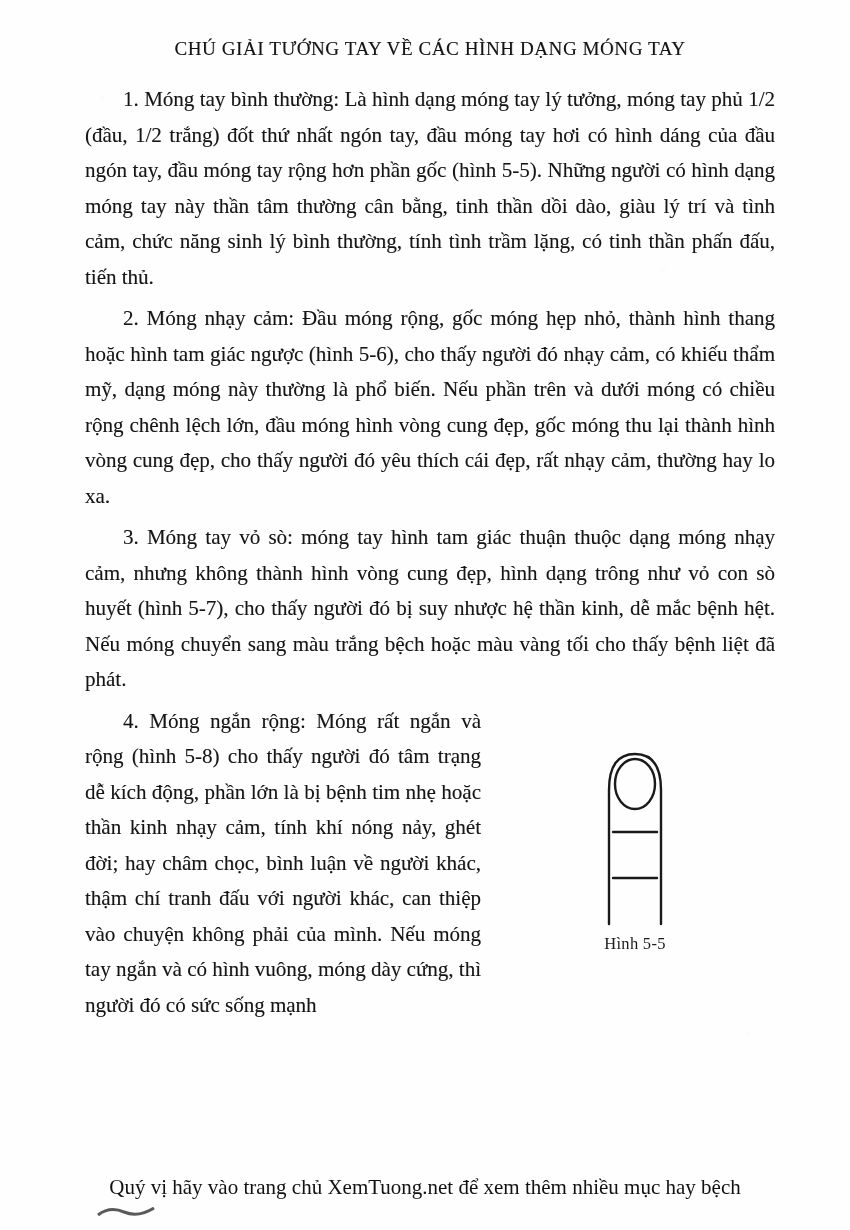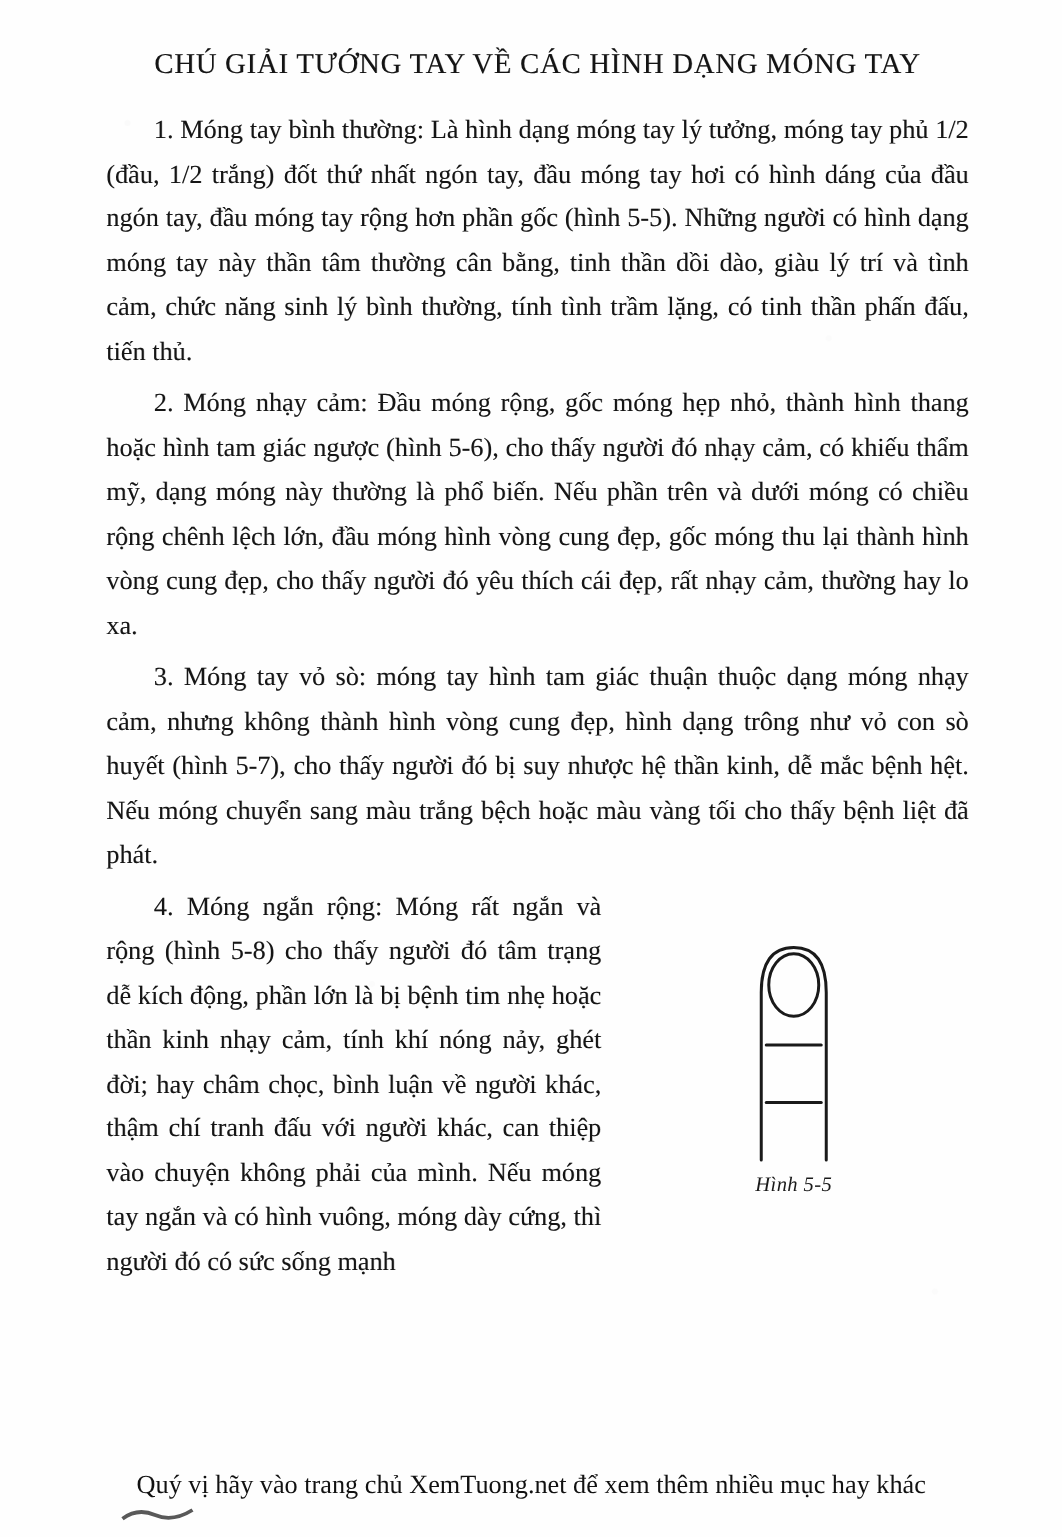--- a/index.html
+++ b/index.html
@@ -37,21 +37,21 @@
 
   .content {
     position: absolute;
     left: 85px;
     top: 38px;
     width: 690px;
   }
 
   .heading {
     font-variant: small-caps;
-    font-size: 23px;
+    font-size: 19px;
     letter-spacing: 0.6px;
     text-align: center;
     white-space: nowrap;
     margin: 0 0 22px 0;
     font-weight: 400;
     color: #141414;
     text-shadow: 0.4px 0 0 rgba(0,0,0,0.35);
   }
 
   p.para {
@@ -84,21 +84,20 @@
     display: flex;
     justify-content: space-around;
     align-items: flex-end;
     gap: 26px;
     padding-top: 18px;
   }
 
   .fig {
     width: 104px;
     text-align: center;
-    font-style: italic;
   }
 
   .fig svg {
     display: block;
     margin: 0 auto;
   }
 
   .fig-cap {
     font-size: 16.5px;
     margin-top: 6px;
@@ -182,15 +181,15 @@
       <p class="para tight">4. Móng ngắn rộng: Móng rất ngắn và rộng (hình 5-8) cho thấy người đó tâm trạng dễ kích động, phần lớn là bị bệnh tim nhẹ hoặc thần kinh nhạy cảm, tính khí nóng nảy, ghét đời; hay châm chọc, bình luận về người khác, thậm chí tranh đấu với người khác, can thiệp vào chuyện không phải của mình. Nếu móng tay ngắn và có hình vuông, móng dày cứng, thì người đó có sức sống mạnh</p>
     </div>
 
   </div>
 
 
   <svg class="corner-mark" viewBox="0 0 62 16">
     <path d="M2 13 Q14 4 28 10 Q42 16 58 6" fill="none" stroke="#222" stroke-width="3"></path>
   </svg>
 
-  <div class="footer">Quý vị hãy vào trang chủ XemTuong.net để xem thêm nhiều mục hay khác</div>
+  <div class="footer">Quý vị hãy vào trang chủ XemTuong.net để xem thêm nhiều mục hay bệch</div>
 
 </div>
 
 </body></html>

